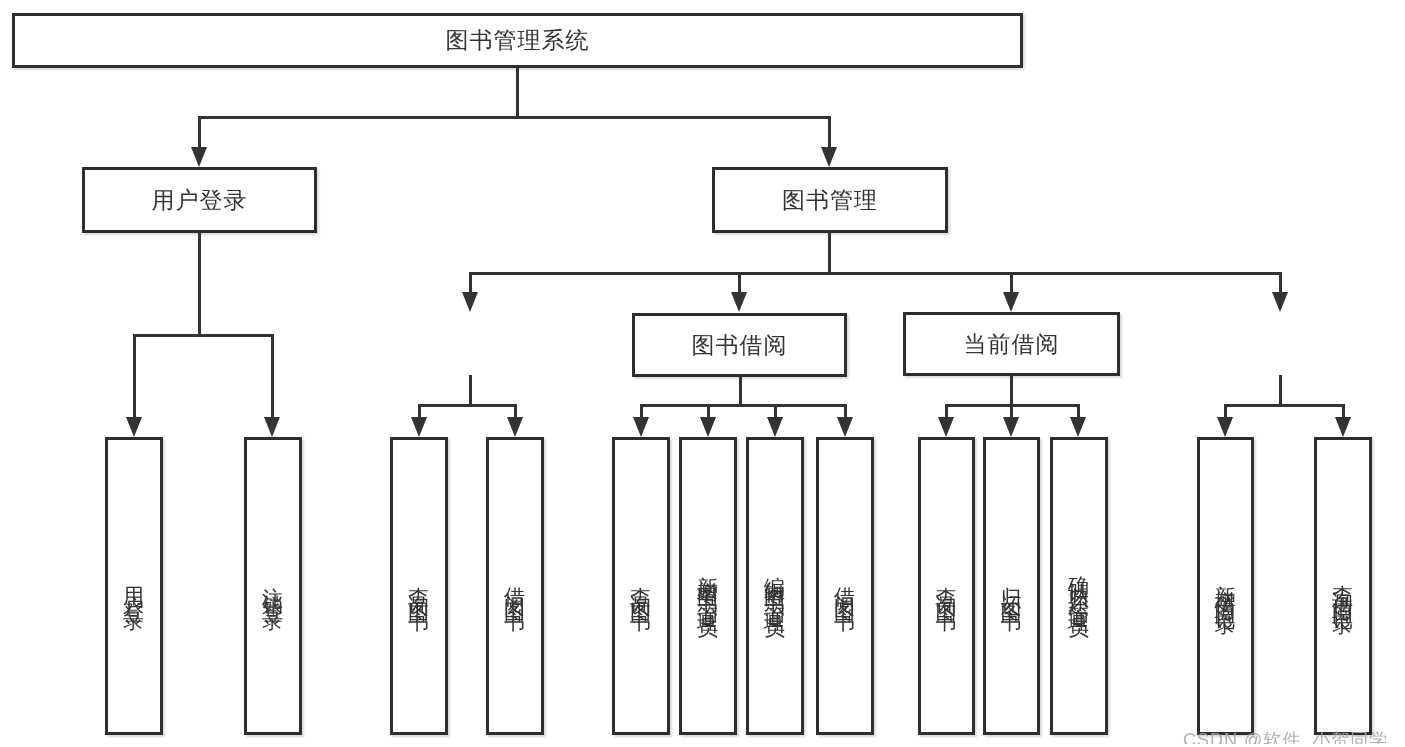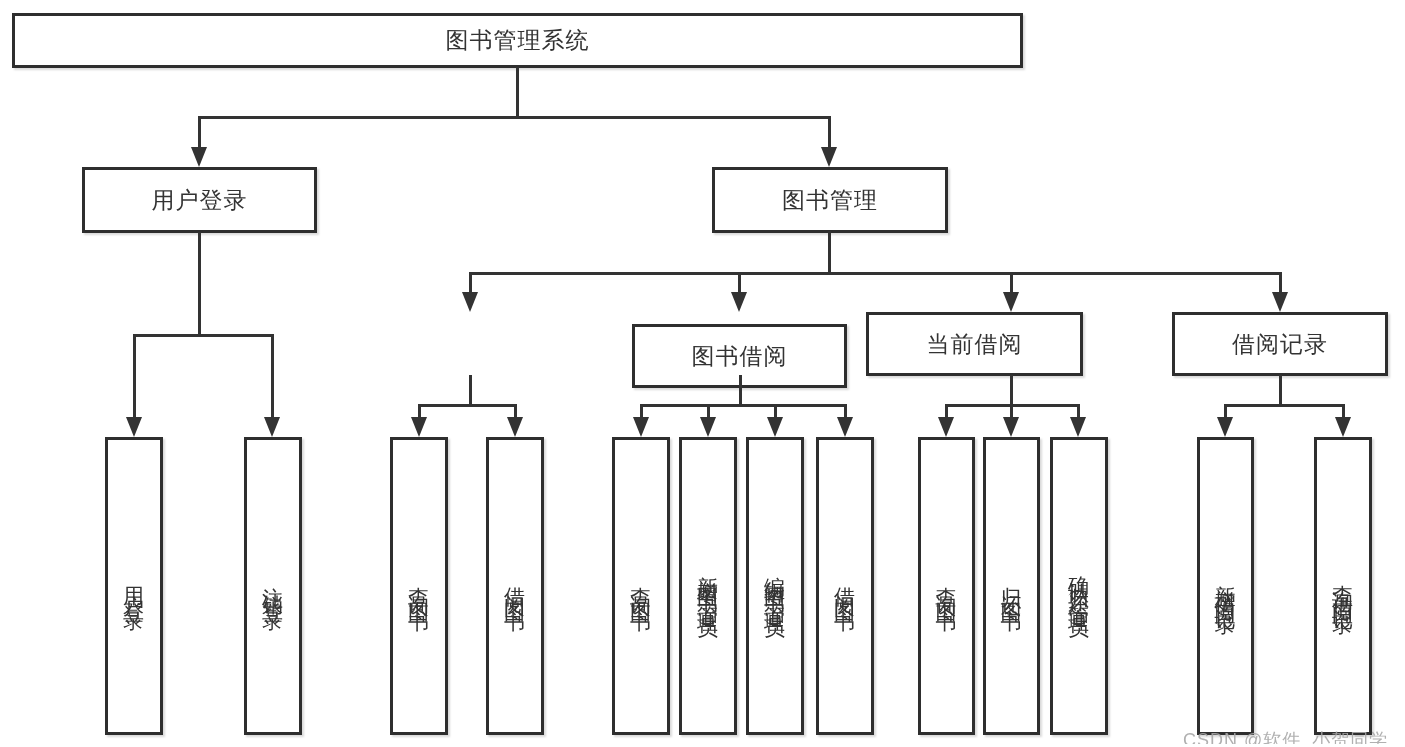--- a/index.html
+++ b/index.html
@@ -62,23 +62,22 @@
 </head>
 <body>
 
 <div id="canvas">
 
   <div class="box" style="left:12px; top:13px; width:1011px; height:55px;">图书管理系统</div>
 
   <div class="box" style="left:82px; top:167px; width:235px; height:66px;">用户登录</div>
   <div class="box" style="left:712px; top:167px; width:236px; height:66px;">图书管理</div>
 
-  <div class="box" style="left:632px; top:324px; width:215px; height:64px;">图书借阅</div>
-  <div class="box" style="left:866px; top:312px; width:217px; height:64px;">当前借阅</div>
-  <div class="box" style="left:1172px; top:312px; width:216px; height:64px;">借阅记录</div>
+  <div class="box" style="left:632px; top:313px; width:215px; height:64px;">图书借阅</div>
+  <div class="box" style="left:903px; top:312px; width:217px; height:64px;">当前借阅</div>
 
   <div class="vbox" style="left:105px; top:437px; width:58px; height:298px;">用户登录</div>
   <div class="vbox" style="left:244px; top:437px; width:58px; height:298px;">注销登录</div>
 
   <div class="vbox" style="left:390px; top:437px; width:58px; height:298px;">查询图书</div>
   <div class="vbox" style="left:486px; top:437px; width:58px; height:298px;">借阅图书</div>
 
   <div class="vbox" style="left:612px; top:437px; width:58px; height:298px;">查询图书</div>
   <div class="vbox" style="left:679px; top:437px; width:58px; height:298px; letter-spacing:6px;">新增图书（管理员）</div>
   <div class="vbox" style="left:746px; top:437px; width:58px; height:298px; letter-spacing:6px;">编辑图书（管理员）</div>

